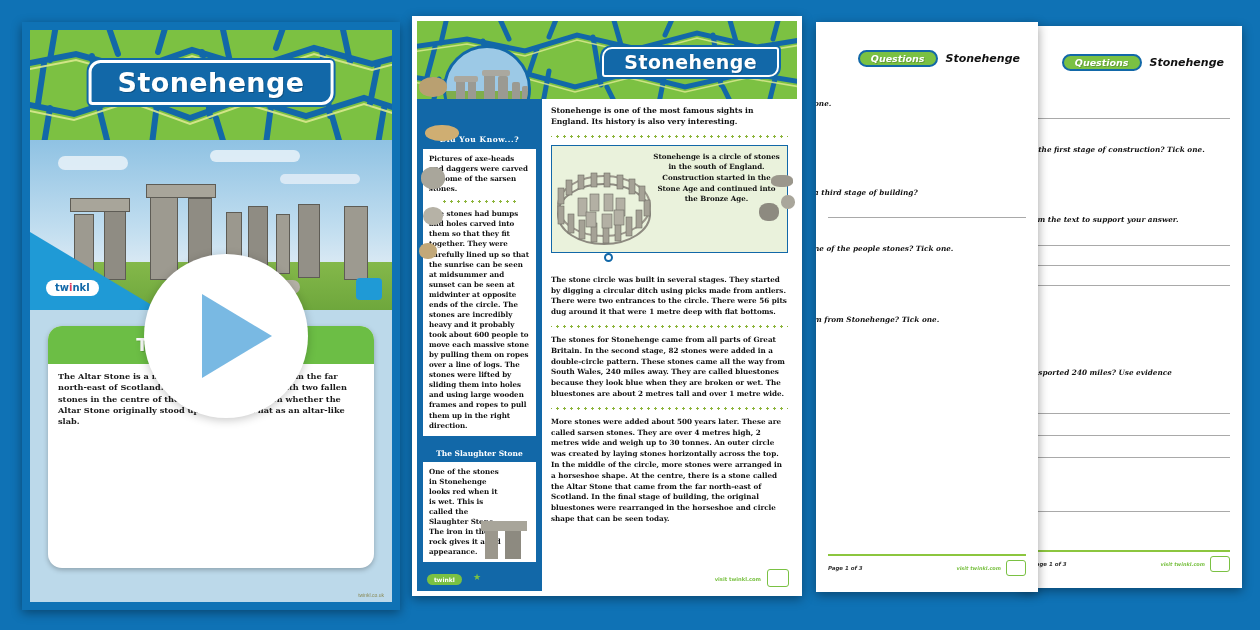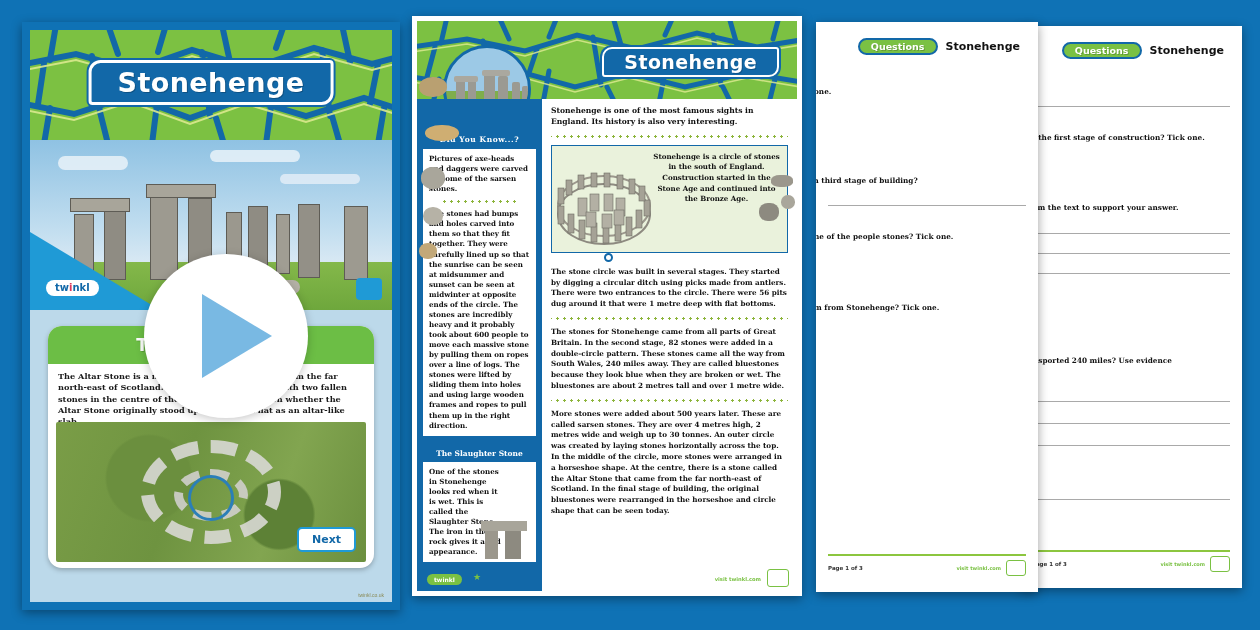--- a/index.html
+++ b/index.html
@@ -187,21 +187,21 @@
     background:#1268a8; color:#ffffff; text-align:center;
     font-family:"DejaVu Serif",serif; font-weight:bold; font-size:7.5px;
     padding:3px 0; margin-left:5px; margin-right:5px;
   }
   .lead {
     font-family:"DejaVu Serif",serif; font-weight:bold;
     font-size:7.6px; line-height:1.5; color:#111; margin-bottom:5px;
   }
   .callout {
     position:relative; border:1.5px solid #1268a8; background:#eaf2dc;
-    margin:5px 0 14px; padding:6px 6px 10px 4px; min-height:108px;
+    margin:5px 0 22px; padding:6px 6px 10px 4px; min-height:108px;
   }
   .callout .txt {
     margin-left:96px; text-align:center;
     font-family:"DejaVu Serif",serif; font-weight:bold;
     font-size:7.1px; line-height:1.5; color:#111;
   }
   .henge-dia { position:absolute; left:2px; top:16px; width:100px; height:92px; }
   .para {
     font-family:"DejaVu Serif",serif; font-weight:bold;
     font-size:7.2px; line-height:1.5; color:#111; margin:5px 0;
@@ -217,21 +217,21 @@
     color:#7ac143; font-weight:bold; font-family:"DejaVu Sans",sans-serif;
   }
   .foot-logo {
     position:absolute; right:8px; bottom:4px; width:22px;height:18px;
     border:1px solid #7ac143; border-radius:3px;
   }
 
   
   #card-q1 { left:816px; top:22px; width:222px; height:570px; }
   #card-q2 { left:1020px; top:26px; width:222px; height:562px; }
-  .q-sheet { position:absolute; inset:0; background:#ffffff; padding:16px 12px; }
+  .q-sheet { position:absolute; inset:0; background:#ffffff; padding:28px 12px;font-style:italic; }
   .q-head { display:flex; align-items:center; gap:8px; justify-content:flex-end;
     padding-right:6px; margin-bottom:16px; }
   .q-pill {
     background:#7ac143; border:2px solid #1268a8; border-radius:12px;
     color:#ffffff; font-family:"DejaVu Sans",sans-serif; font-weight:bold;
     font-size:9.5px; padding:1px 11px; text-shadow:1px 1px 0 rgba(0,0,0,.2);
   }
   .q-subject {
     font-family:"DejaVu Sans",sans-serif; font-weight:bold;
     font-size:11px; color:#111;
@@ -520,26 +520,20 @@
           tw<i>i</i>nkl
         </div>
         <div class="tw-badge"></div>
       </div>
 
       <div class="sub-card">
         <div class="sub-head">
           <span>The Altar Stone</span>
         </div>
         <div class="sub-body">The Altar Stone is a non-sarsen stone that came from the far north-east of Scotland. It is partially buried beneath two fallen stones in the centre of the circle. It is not known whether the Altar Stone originally stood upright or laid flat as an altar-like slab.</div>
-        <div class="aerial">
-          <div class="ring"></div>
-          <div class="inner-ring"></div>
-          <div class="highlight"></div>
-          <div class="next-btn">Next</div>
-        </div>
       </div>
       <div class="slide-foot">twinkl.co.uk</div>
     </div>
   </div>
 
   <div class="play-wrap">
     <div class="play-tri"></div>
   </div>
 
 </div>

